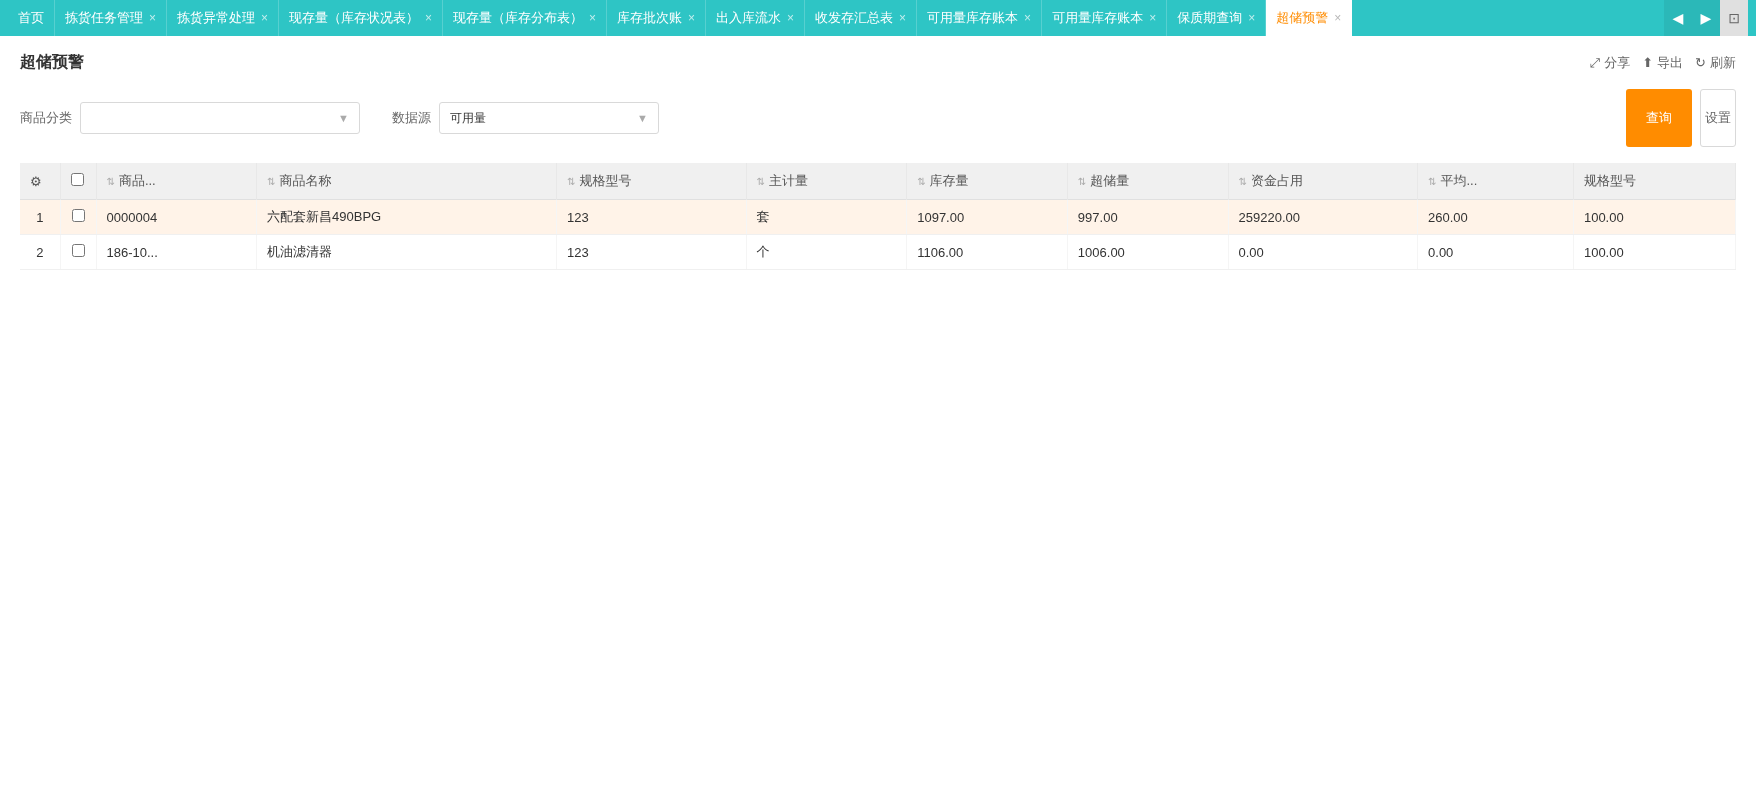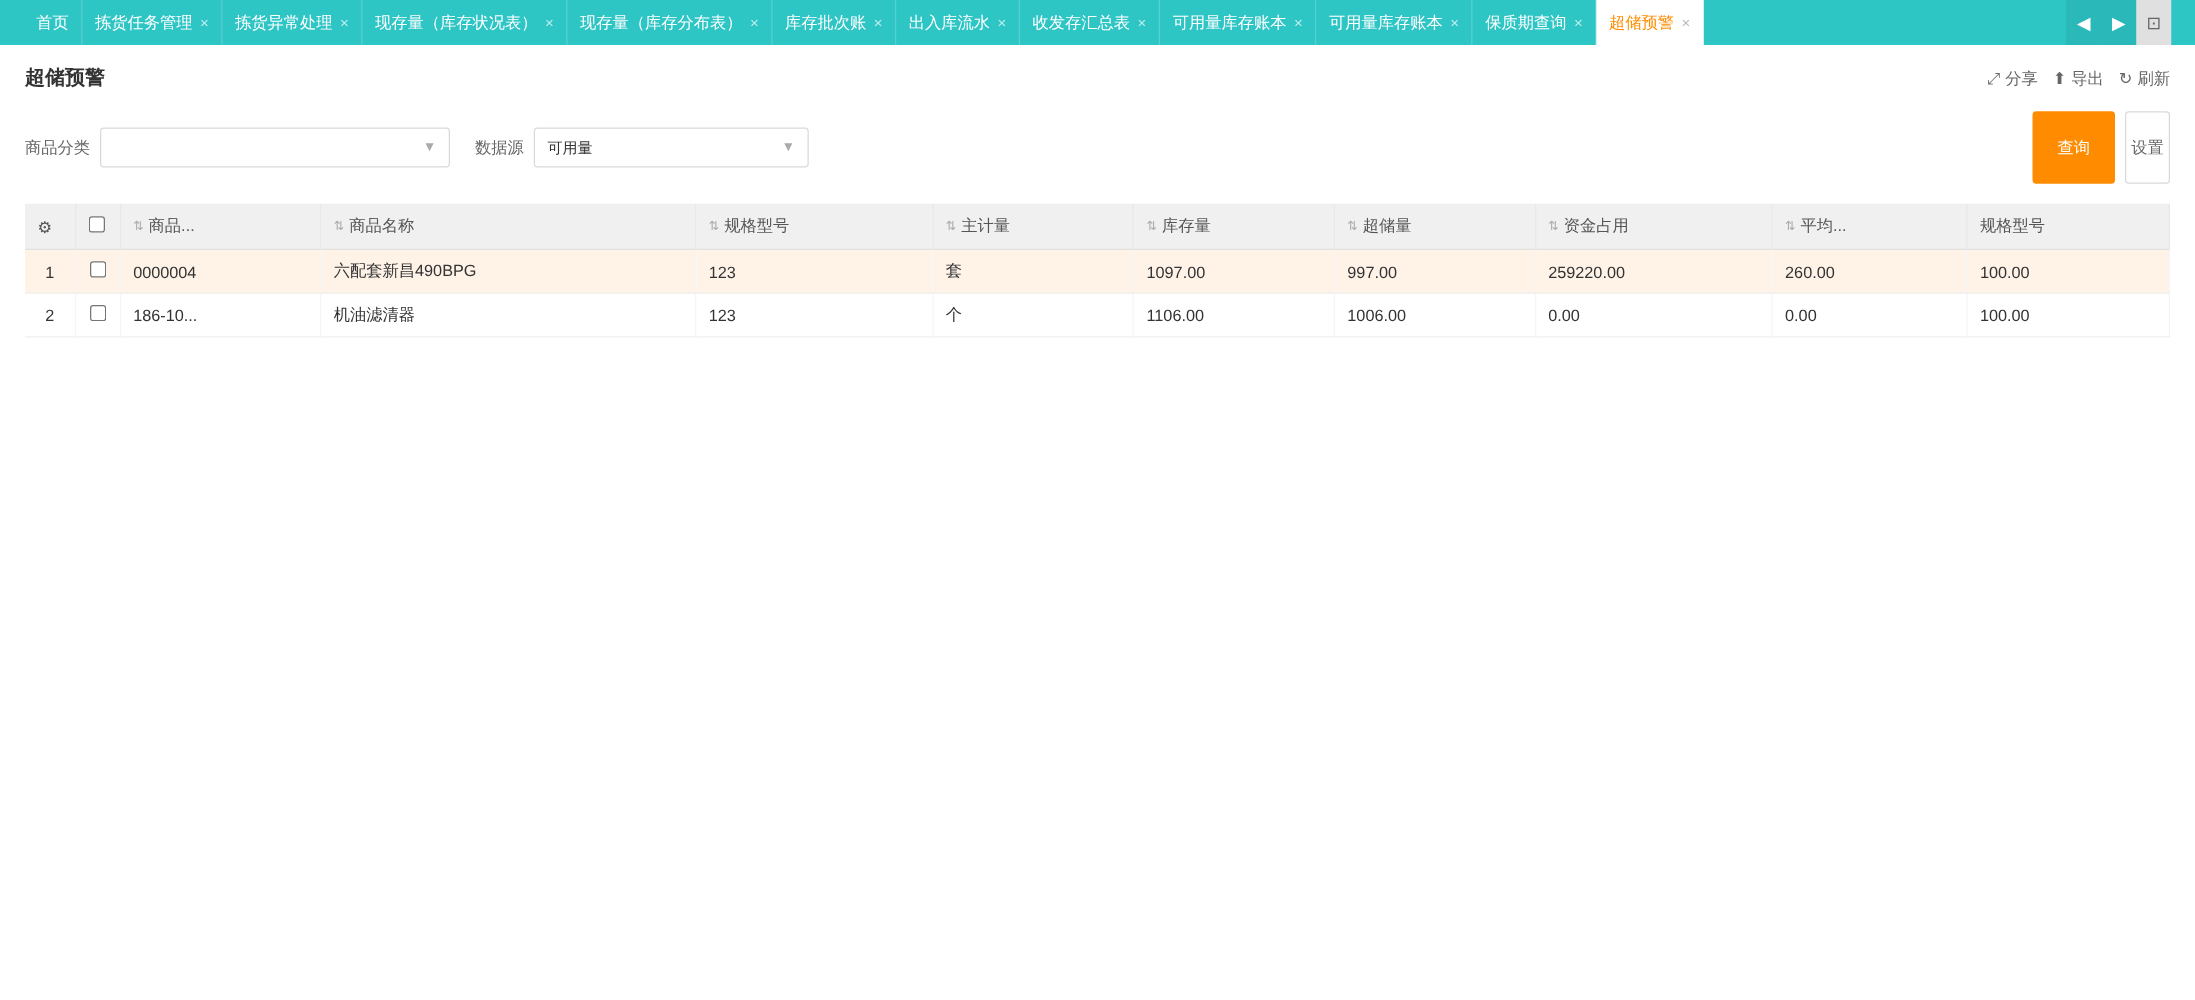--- a/index.html
+++ b/index.html
@@ -4,21 +4,21 @@
   <style>
     * { box-sizing: border-box; margin: 0; padding: 0; }
     body { font-family: 'Microsoft YaHei', Arial, sans-serif; font-size: 13px; background: #f5f5f5; color: #333; }
 
     
     .topbar {
       display: flex;
       align-items: center;
       background: #2ec5c5;
       height: 36px;
-      padding: 0 19px;
+      padding: 0 8px;
       overflow: hidden;
     }
     .topbar-item {
       display: flex;
       align-items: center;
       padding: 0 10px;
       height: 36px;
       color: #fff;
       font-size: 13px;
       white-space: nowrap;
@@ -81,21 +81,21 @@
       gap: 4px;
       color: #666;
       cursor: pointer;
       font-size: 13px;
     }
 
     
     .filter-row {
       display: flex;
       align-items: center;
-      gap: 20px;
+      gap: 32px;
       margin-bottom: 16px;
     }
     .filter-group {
       display: flex;
       align-items: center;
       gap: 8px;
     }
     .filter-label {
       color: #666;
       font-size: 13px;

